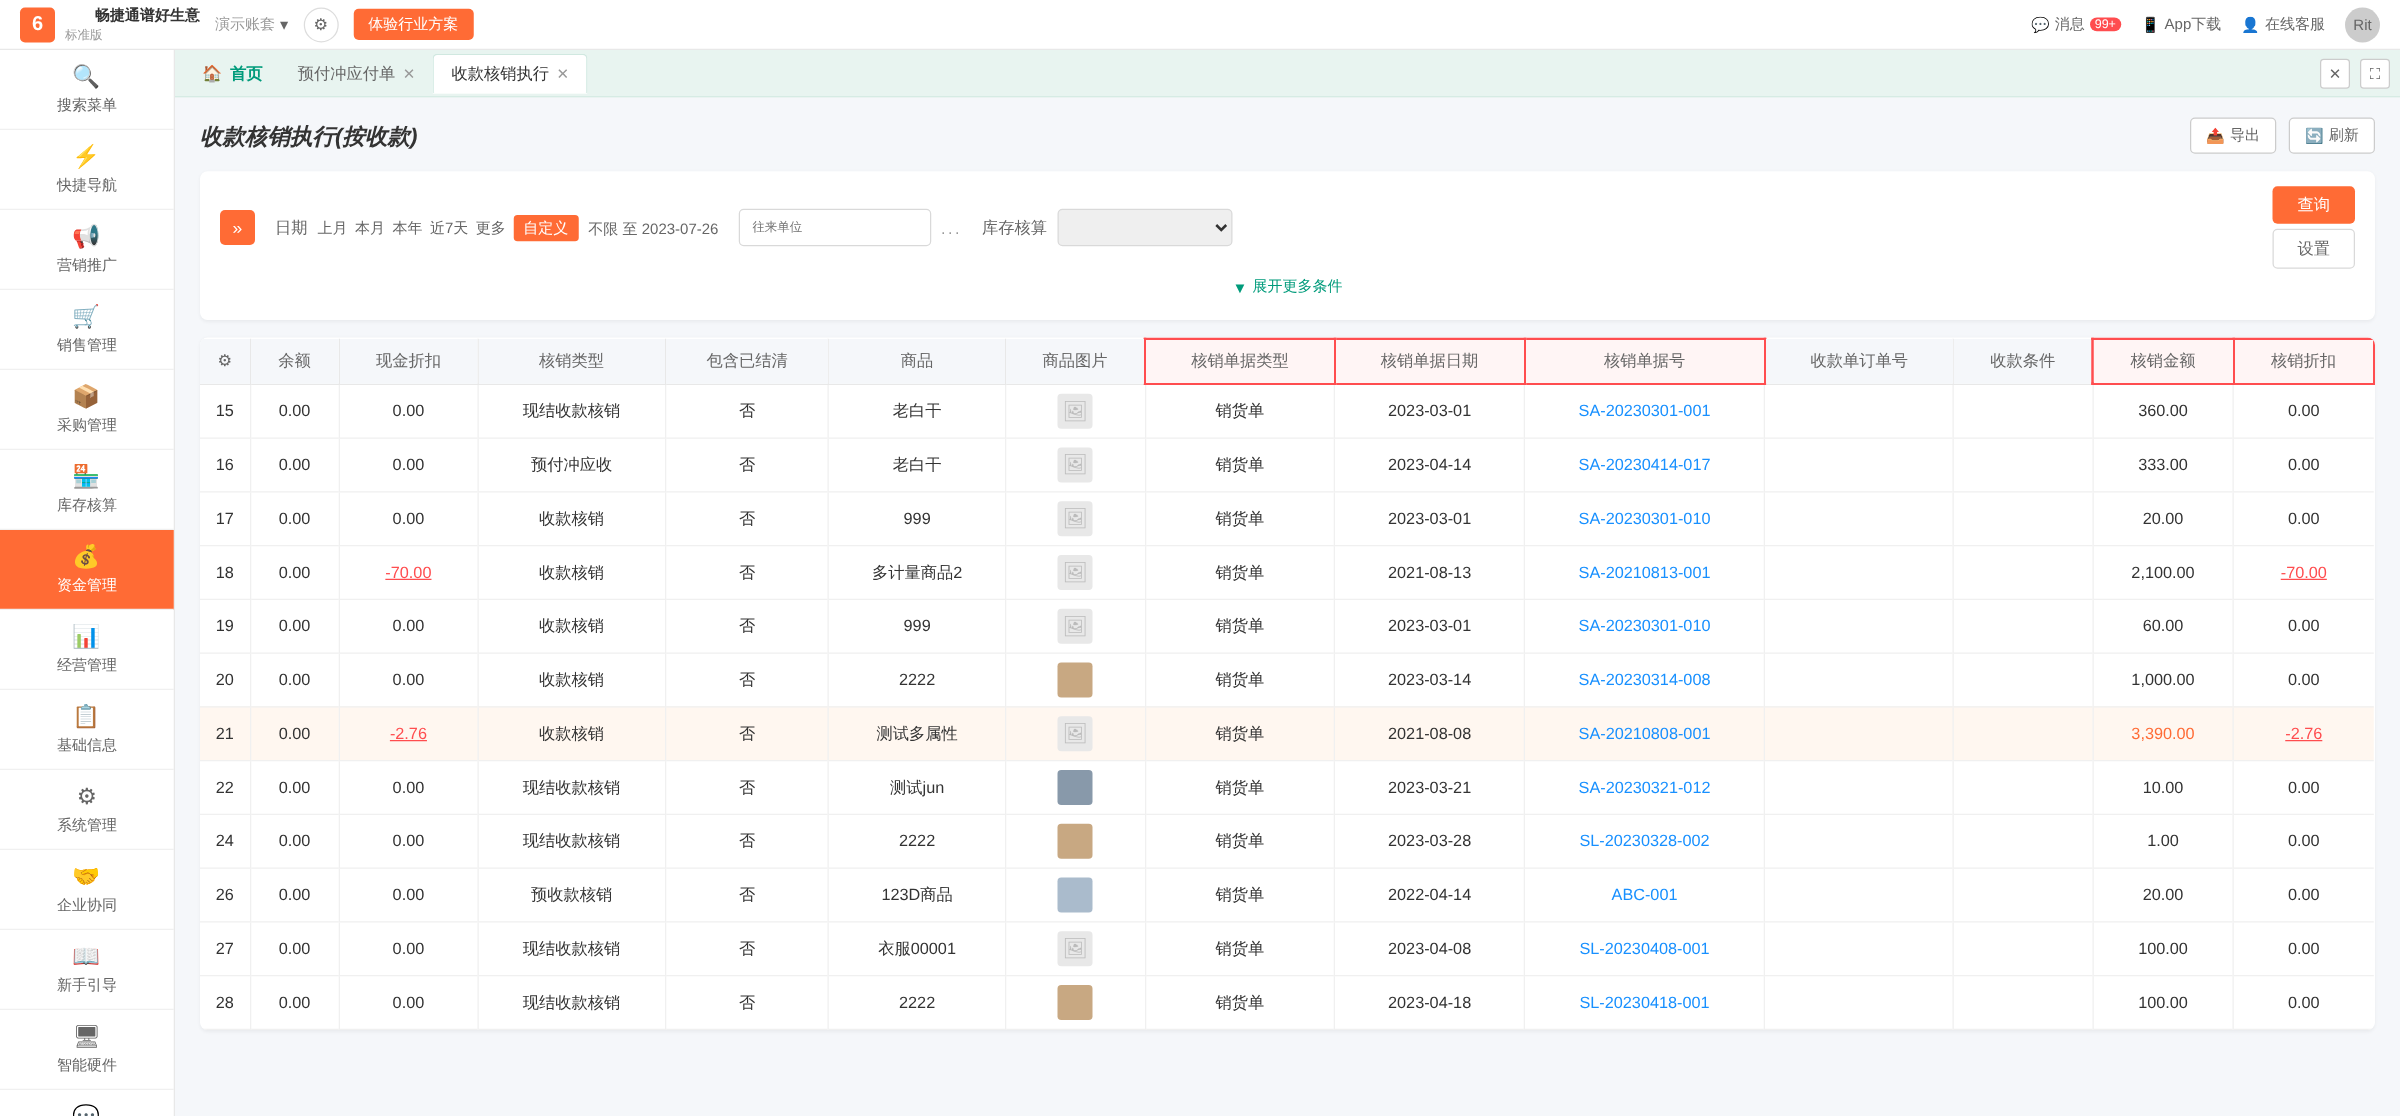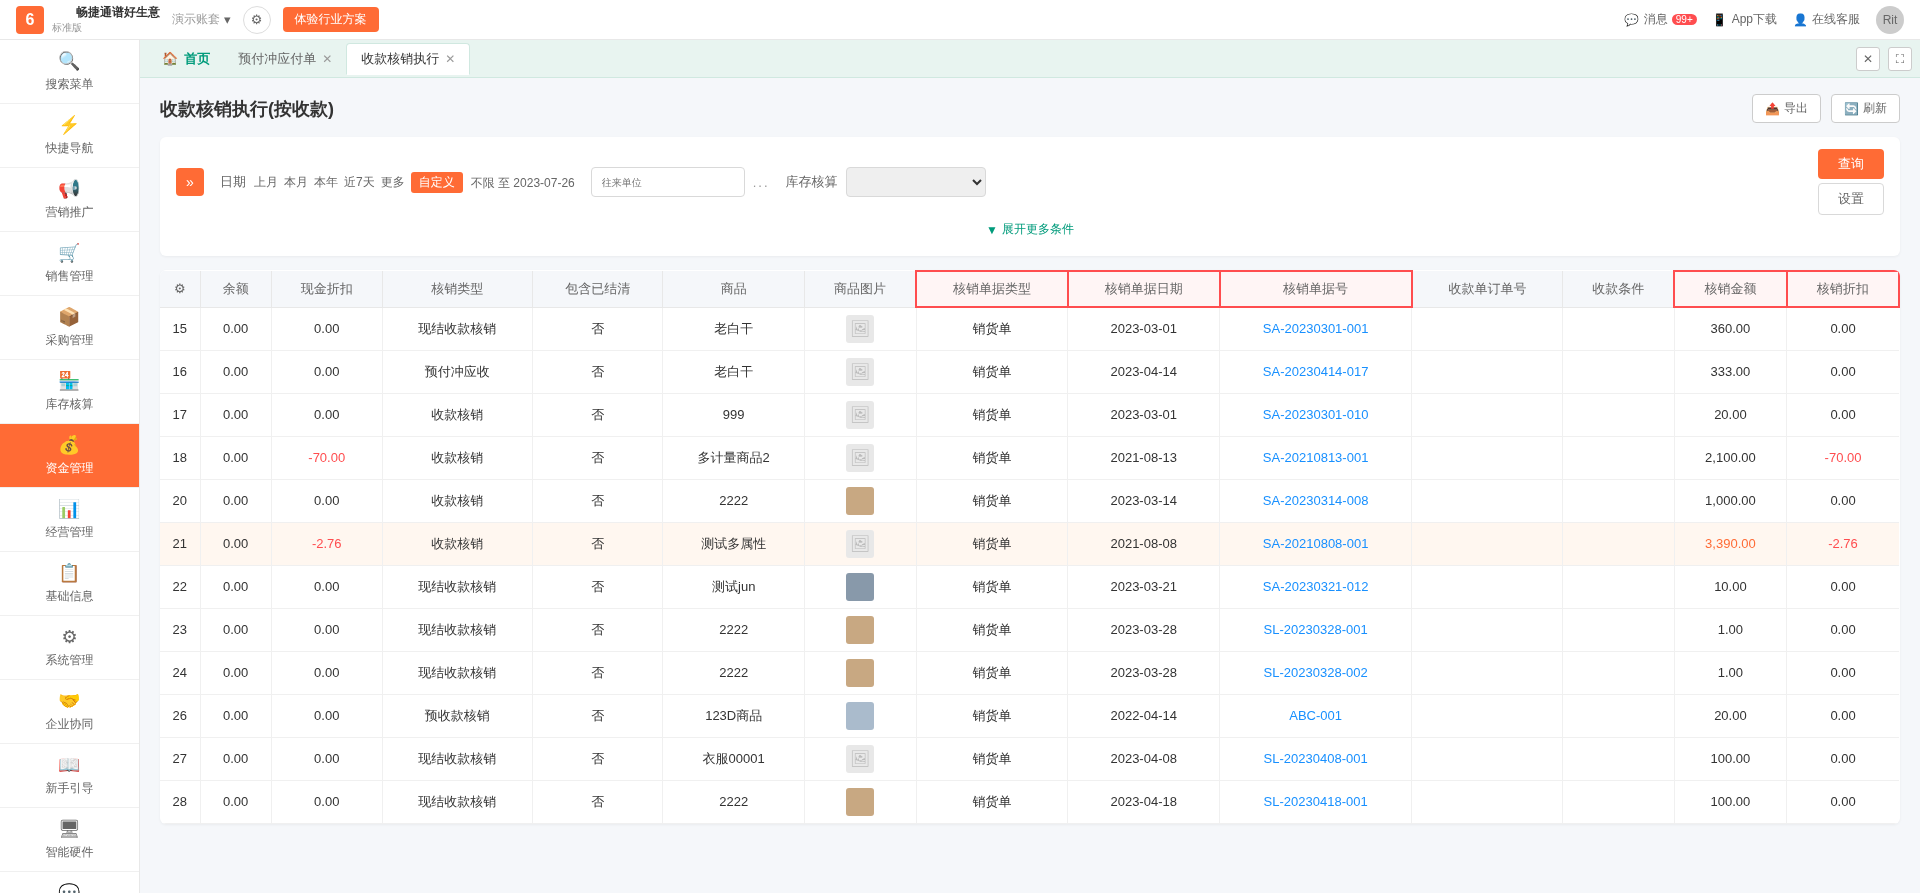--- a/index.html
+++ b/index.html
@@ -47,21 +47,21 @@
     .tab-close { font-size: 12px; color: #999; cursor: pointer; }
     .tab-bar-actions { margin-left: auto; display: flex; align-items: center; gap: 8px; }
     .tab-bar-btn { width: 24px; height: 24px; border: 1px solid #ccc; border-radius: 3px; display: flex; align-items: center; justify-content: center; cursor: pointer; background: #fff; color: #666; font-size: 12px; }
 
     
     .page-content { flex: 1; overflow: auto; background: #f5f7fa; }
     .page-inner { padding: 16px 20px; }
 
     
     .page-title-bar { display: flex; align-items: center; justify-content: space-between; margin-bottom: 14px; }
-    .page-title { font-size: 18px; font-weight: bold; color: #333; }
+    .page-title { font-size: 18px; font-weight: bold; color: #333; font-style: italic; }
     .page-actions { display: flex; gap: 10px; }
     .btn-export { display: flex; align-items: center; gap: 4px; padding: 5px 12px; border: 1px solid #ccc; border-radius: 4px; background: #fff; color: #666; cursor: pointer; font-size: 12px; }
     .btn-refresh { display: flex; align-items: center; gap: 4px; padding: 5px 12px; border: 1px solid #ccc; border-radius: 4px; background: #fff; color: #666; cursor: pointer; font-size: 12px; }
 
     
     .filter-bar { background: #fff; border-radius: 6px; padding: 12px 16px; margin-bottom: 14px; box-shadow: 0 1px 3px rgba(0,0,0,0.05); }
     .filter-row { display: flex; align-items: center; gap: 16px; flex-wrap: wrap; }
     .filter-expand-btn { width: 28px; height: 28px; background: #ff6b35; color: white; border-radius: 4px; display: flex; align-items: center; justify-content: center; cursor: pointer; font-size: 14px; }
     .filter-group { display: flex; align-items: center; gap: 8px; }
     .filter-label { color: #666; font-size: 13px; white-space: nowrap; }
@@ -78,21 +78,21 @@
     
     .table-container { background: #fff; border-radius: 6px; overflow: auto; box-shadow: 0 1px 3px rgba(0,0,0,0.05); position: relative; }
     table { width: 100%; border-collapse: collapse; font-size: 13px; }
     thead th { background: #f5f7fa; color: #666; padding: 8px 10px; text-align: center; border-bottom: 1px solid #e8e8e8; border-right: 1px solid #e8e8e8; white-space: nowrap; font-weight: normal; position: sticky; top: 0; z-index: 2; }
     thead th:last-child { border-right: none; }
     tbody tr { border-bottom: 1px solid #f0f0f0; }
     tbody tr.highlighted { background: #fff7f0; }
     tbody td { padding: 7px 10px; text-align: center; border-right: 1px solid #f0f0f0; white-space: nowrap; }
     tbody td:last-child { border-right: none; }
     .link-text { color: #1890ff; cursor: pointer; text-decoration: none; }
-    .red-text { color: #ff4d4f; }
+    .red-text { color: #ff4d4f; text-decoration: underline; }
     .img-placeholder { width: 28px; height: 28px; background: #e8e8e8; border-radius: 3px; margin: auto; display: flex; align-items: center; justify-content: center; color: #bbb; font-size: 16px; }
     .img-placeholder-brown { background: #c8a882; }
   </style>
 </head>
 <body>
 
 <div class="top-header">
   <div class="top-header-left">
     <div class="brand-area">
       <div class="brand-logo">6</div>
@@ -363,20 +363,38 @@
                   </td>
                 <td>销货单</td>
                 <td>2021-08-13</td>
                 <td><a class="link-text">SA-20210813-001</a></td>
                 <td></td>
                 <td></td>
                 <td>2,100.00</td>
                 <td class="red-text">-70.00</td>
               </tr>
               <tr>
+                <td>19</td>
+                <td>0.00</td>
+                <td>0.00</td>
+                <td>收款核销</td>
+                <td>否</td>
+                <td>999</td>
+                <td>
+                    <div class="img-placeholder">🖼</div>
+                  </td>
+                <td>销货单</td>
+                <td>2023-03-01</td>
+                <td><a class="link-text">SA-20230301-010</a></td>
+                <td></td>
+                <td></td>
+                <td>60.00</td>
+                <td>0.00</td>
+              </tr>
+              <tr>
                 <td>20</td>
                 <td>0.00</td>
                 <td>0.00</td>
                 <td>收款核销</td>
                 <td>否</td>
                 <td>2222</td>
                 <td>
                     <div class="img-placeholder img-placeholder-brown"></div>
                   </td>
                 <td>销货单</td>
@@ -417,38 +435,20 @@
                   </td>
                 <td>销货单</td>
                 <td>2023-03-21</td>
                 <td><a class="link-text">SA-20230321-012</a></td>
                 <td></td>
                 <td></td>
                 <td>10.00</td>
                 <td>0.00</td>
               </tr>
               <tr>
-                <td>23</td>
-                <td>0.00</td>
-                <td>0.00</td>
-                <td>现结收款核销</td>
-                <td>否</td>
-                <td>2222</td>
-                <td>
-                    <div class="img-placeholder img-placeholder-brown"></div>
-                  </td>
-                <td>销货单</td>
-                <td>2023-03-28</td>
-                <td><a class="link-text">SL-20230328-001</a></td>
-                <td></td>
-                <td></td>
-                <td>1.00</td>
-                <td>0.00</td>
-              </tr>
-              <tr>
                 <td>24</td>
                 <td>0.00</td>
                 <td>0.00</td>
                 <td>现结收款核销</td>
                 <td>否</td>
                 <td>2222</td>
                 <td>
                     <div class="img-placeholder img-placeholder-brown"></div>
                   </td>
                 <td>销货单</td>

